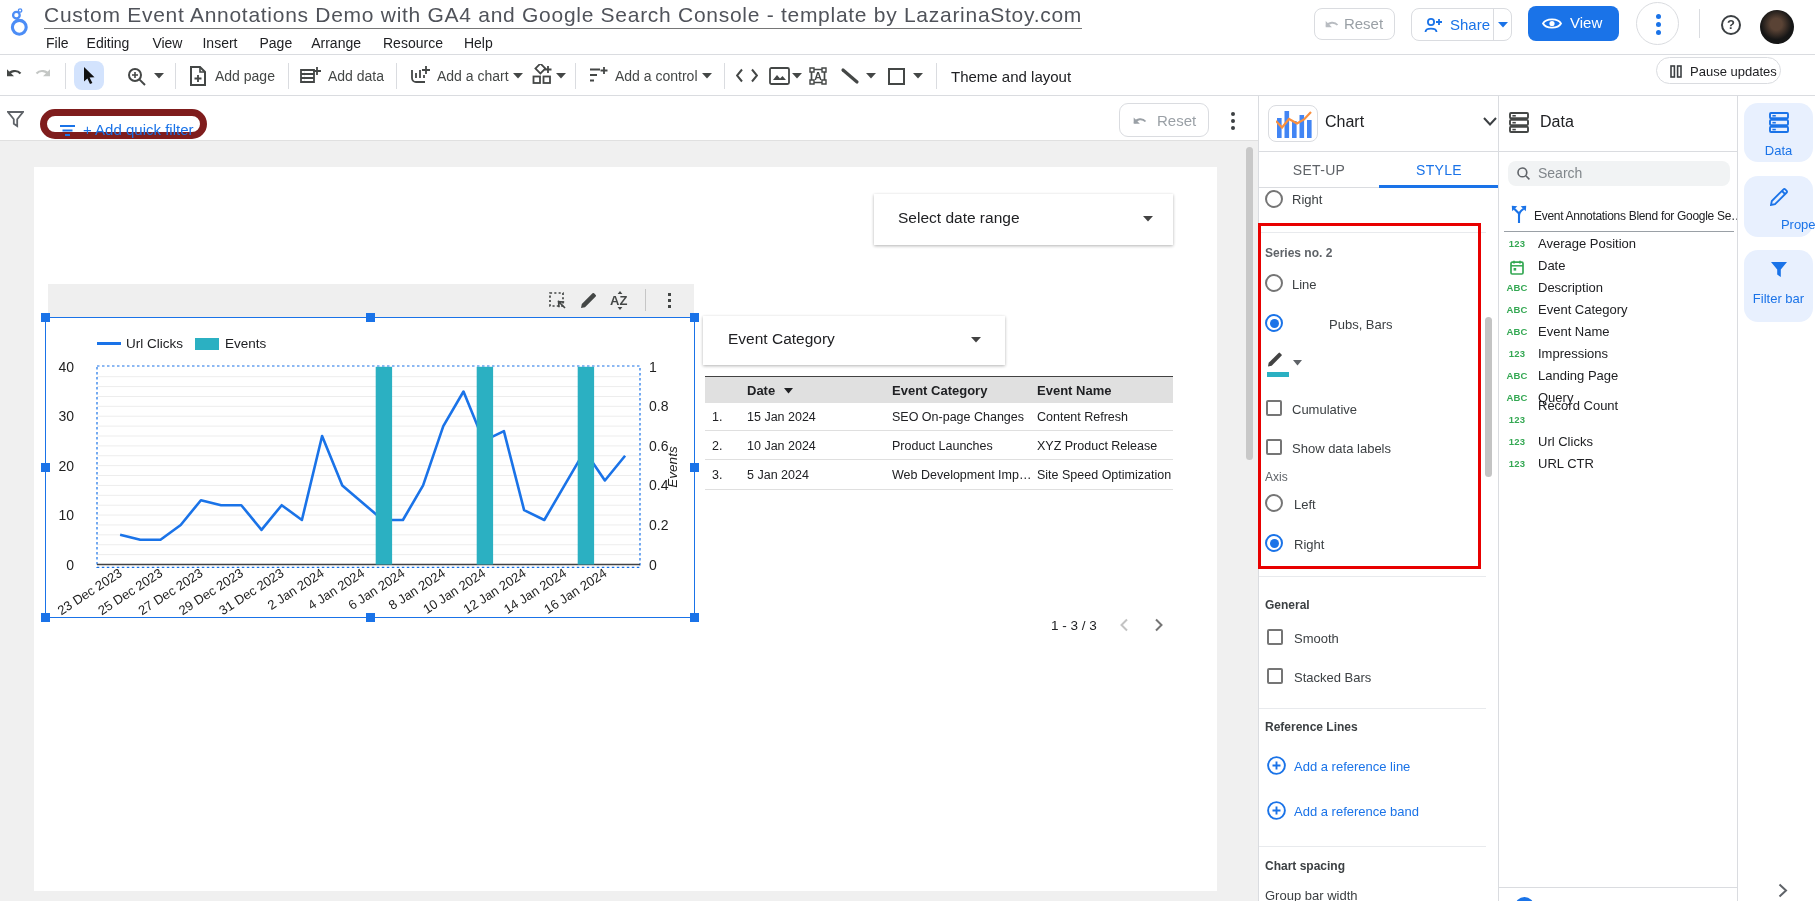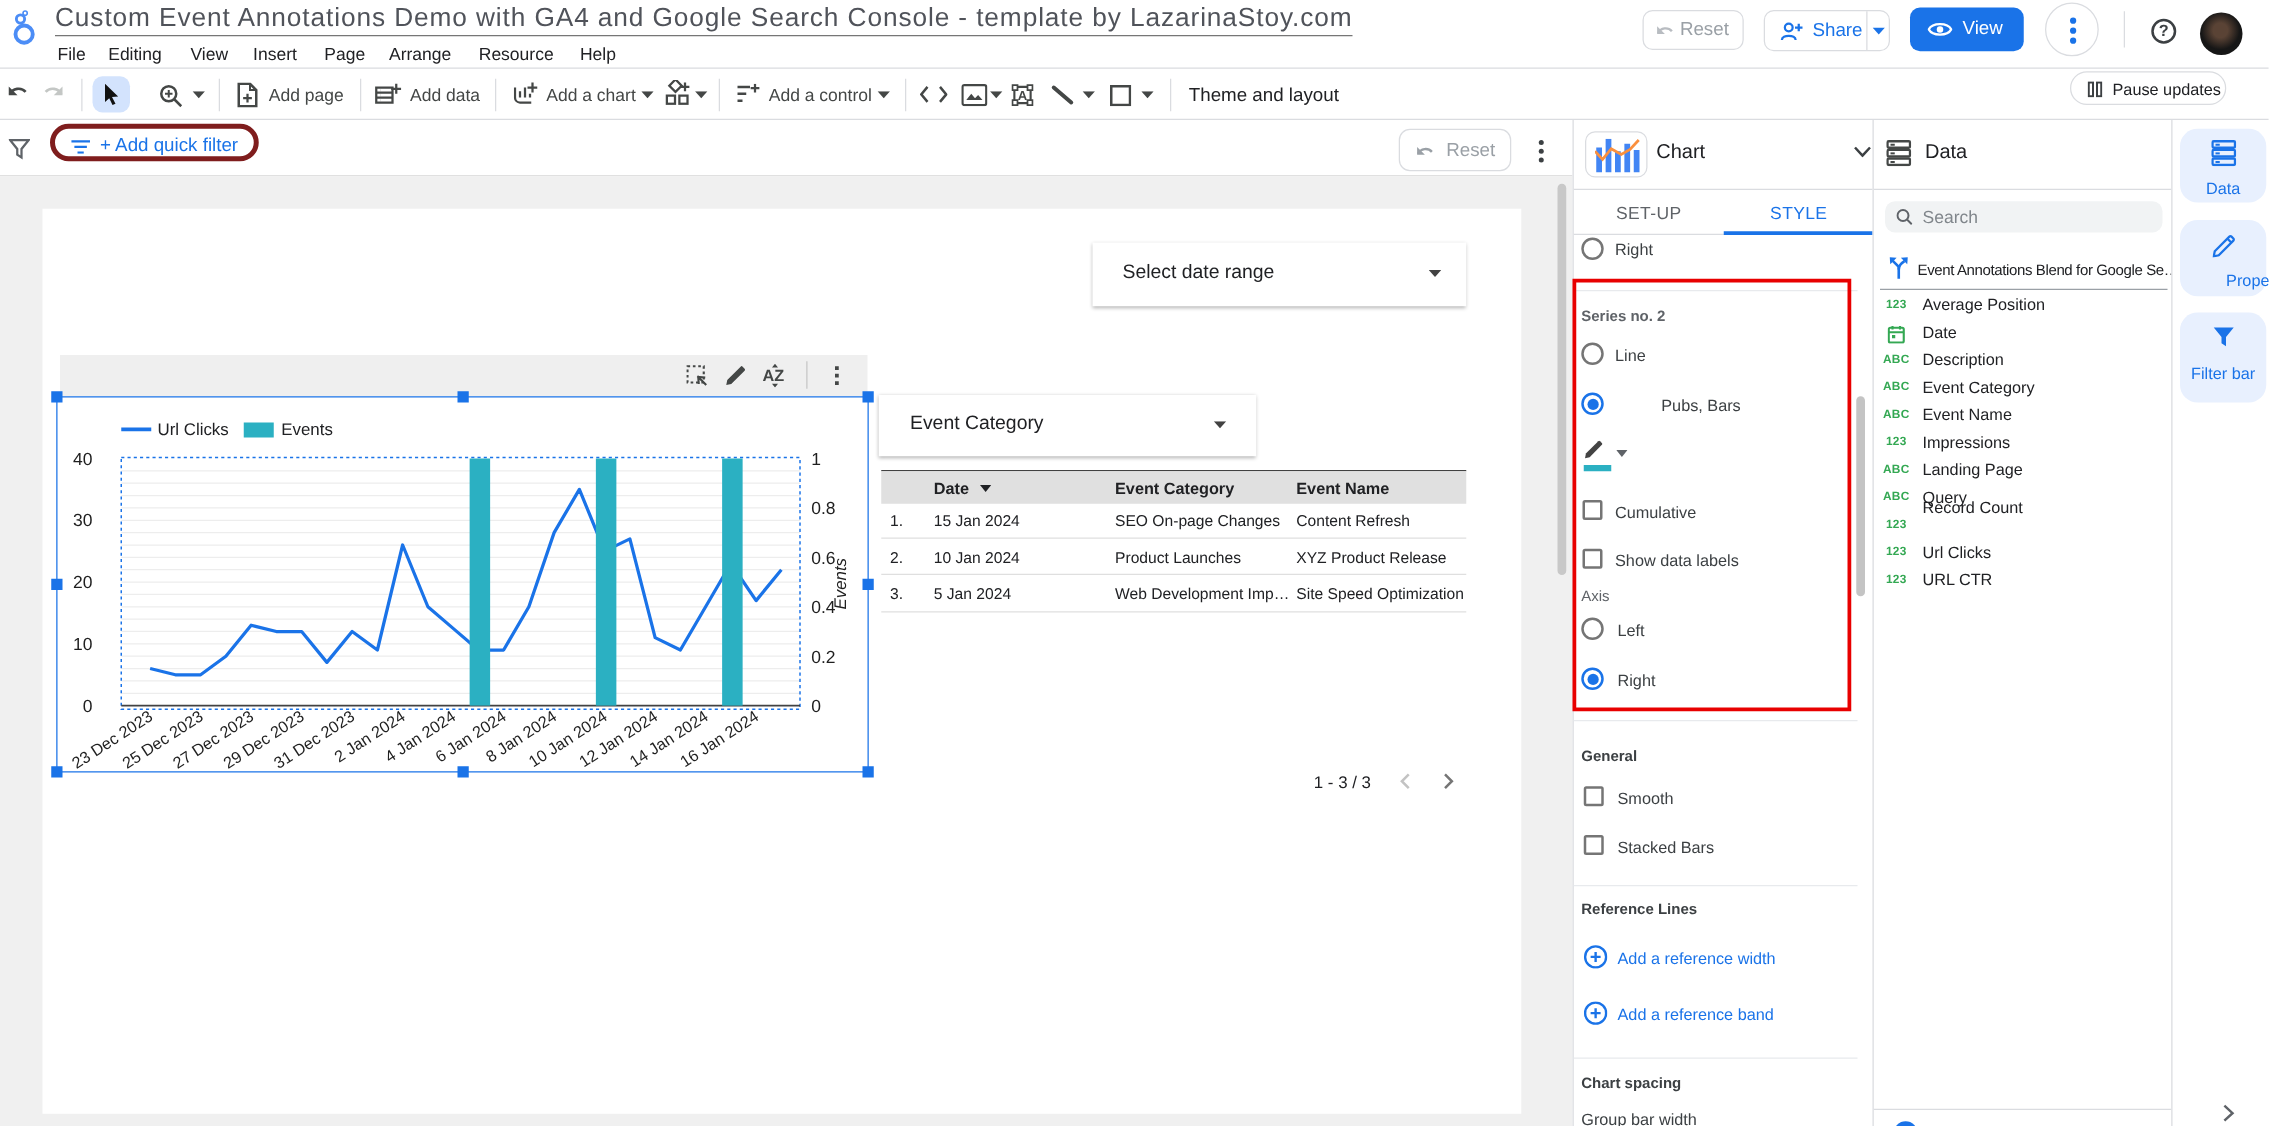--- a/index.html
+++ b/index.html
@@ -178,21 +178,21 @@
         <rect x="7.6" y="1" width="3.4" height="11" fill="none" stroke="#3c4043" stroke-width="1.6"></rect>
       </svg>
     <div class="abs" style="left:33px;top:6px;font-size:13px;color:#202124;">Pause updates</div>
   </div>
 </div>
 
 <div class="abs" style="left:0;top:97px;width:1258px;height:44px;background:#fff;border-bottom:1px solid #e0e0e0;">
   <svg class="abs" style="left:7px;top:14px;" width="17" height="17" viewBox="0 0 17 17">
       <path d="M1 1 h15 L10.2 8.2 V15 l-3.4 -2.2 V8.2 Z" fill="none" stroke="#5f6368" stroke-width="1.8"></path>
     </svg>
-  <div class="abs" style="left:40px;top:2px;width:167px;height:30px;border:4px solid #7f1d1d;border-radius:16px;text-align:right;">
+  <div class="abs" style="left:40px;top:12px;width:167px;height:30px;border:7px solid #7f1d1d;border-radius:16px;text-align:right;">
     <svg class="abs" style="left:13px;top:9px;" width="15" height="11" viewBox="0 0 15 11">
         <path d="M0 1 h15 M2.5 5.5 h10 M5 10 h5" stroke="#1a73e8" stroke-width="1.8"></path>
       </svg>
     <div class="abs" style="left:36px;top:5px;font-size:15px;color:#1a73e8;">+ Add quick filter</div>
   </div>
 
   <div class="abs" style="left:1119px;top:6px;width:90px;height:34px;border:1px solid #dadce0;border-radius:9px;">
     <svg class="abs" style="left:12px;top:11px;" width="17" height="14" viewBox="0 0 17 14">
         <path d="M2.5 8 C4.5 3.5 10.5 3 13.5 6.5" fill="none" stroke="#9aa0a6" stroke-width="1.9"></path>
         <path d="M1.7 2.5 L1.7 8.7 L7.9 8.7 Z" fill="#9aa0a6"></path>
@@ -398,21 +398,21 @@
   <div class="abs" style="left:35px;top:535px;">Smooth</div>
   <div class="abs" style="left:8px;top:572px;width:16px;height:16px;border:2px solid #757575;border-radius:2px;"></div>
   <div class="abs" style="left:35px;top:574px;">Stacked Bars</div>
   <div class="abs" style="left:0;top:612px;width:227px;height:1px;background:#e8eaed;"></div>
 
   <div class="abs" style="left:6px;top:624px;font-size:12px;font-weight:bold;color:#3c4043;">Reference Lines</div>
   <svg class="abs" style="left:8px;top:660px;" width="19" height="19" viewBox="0 0 19 19">
       <circle cx="9.5" cy="9.5" r="8.4" fill="none" stroke="#1a73e8" stroke-width="1.9"></circle>
       <path d="M9.5 5.5 v8 M5.5 9.5 h8" stroke="#1a73e8" stroke-width="1.9"></path>
     </svg>
-  <div class="abs" style="left:35px;top:663px;color:#1a73e8;">Add a reference width</div>
+  <div class="abs" style="left:35px;top:663px;color:#1a73e8;">Add a reference line</div>
   <svg class="abs" style="left:8px;top:705px;" width="19" height="19" viewBox="0 0 19 19">
       <circle cx="9.5" cy="9.5" r="8.4" fill="none" stroke="#1a73e8" stroke-width="1.9"></circle>
       <path d="M9.5 5.5 v8 M5.5 9.5 h8" stroke="#1a73e8" stroke-width="1.9"></path>
     </svg>
   <div class="abs" style="left:35px;top:708px;color:#1a73e8;">Add a reference band</div>
   <div class="abs" style="left:0;top:750px;width:227px;height:1px;background:#e8eaed;"></div>
 
   <div class="abs" style="left:6px;top:763px;font-size:12px;font-weight:bold;color:#3c4043;">Chart spacing</div>
   <div class="abs" style="left:6px;top:792px;">Group bar width</div>
 

